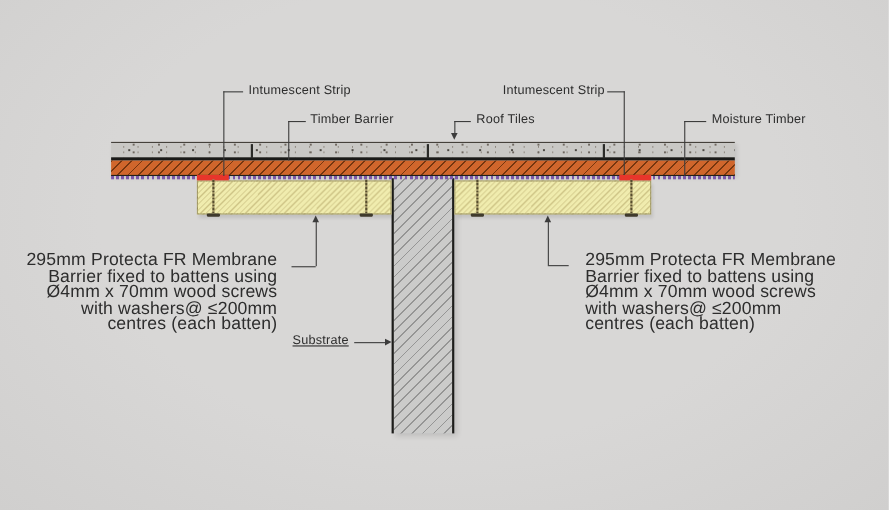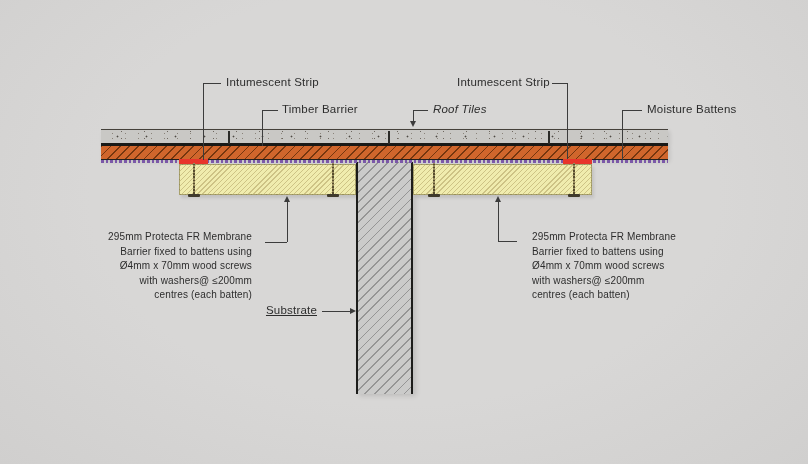--- a/index.html
+++ b/index.html
@@ -74,21 +74,21 @@
   
   .hline { height:1.2px; background:var(--line-color,#3c3c3c); z-index:5; }
   .vline { width:1.2px;  background:var(--line-color,#3c3c3c); z-index:5; }
   .arr { width:0; height:0; z-index:5; }
   .arr.down  { border-left:3.5px solid rgba(0,0,0,0); border-right:3.5px solid rgba(0,0,0,0); border-top:6.5px solid var(--line-color,#3c3c3c); }
   .arr.up    { border-left:3.5px solid rgba(0,0,0,0); border-right:3.5px solid rgba(0,0,0,0); border-bottom:6.5px solid var(--line-color,#3c3c3c); }
   .arr.right { border-top:3.5px solid rgba(0,0,0,0); border-bottom:3.5px solid rgba(0,0,0,0); border-left:6.5px solid var(--line-color,#3c3c3c); }
 
   
   .lbl { position:absolute; font-size:11.5px; letter-spacing:0.2px; white-space:nowrap; z-index:6; }
-  .note { position:absolute; font-size:10px; line-height:14.6px; letter-spacing:0.15px; z-index:6; }
+  .note { position:absolute; font-size:16px; line-height:14.6px; letter-spacing:0.15px; z-index:6; }
   .note.leftblk  { right:556px; top:230px; text-align:right; }
   .note.rightblk { left:532px;  top:230px; text-align:left; }
 </style>
 </head>
 <body>
 
 <div class="canvas">
 
   <div class="abs tiles">
     <div class="abs tile-joint" style="left:127px;"></div>
@@ -129,23 +129,23 @@
 
   <div class="abs arr up" style="left:494.5px; top:196px;"></div>
   <div class="abs vline" style="left:497.5px; top:201px; height:40px;"></div>
   <div class="abs hline" style="left:498px; top:240.5px; width:19px;"></div>
 
   <div class="abs hline" style="left:322px; top:310.5px; width:29px;"></div>
   <div class="abs arr right" style="left:350px; top:307.5px;"></div>
 
   <div class="lbl" style="left:226px; top:76px;">Intumescent Strip</div>
   <div class="lbl" style="left:282px; top:103px;">Timber Barrier</div>
-  <div class="lbl" style="left:433px; top:103px;font-style:italic;">Roof Tiles</div>
+  <div class="lbl" style="left:433px; top:103px;">Roof Tiles</div>
   <div class="lbl" style="left:457px; top:76px;">Intumescent Strip</div>
-  <div class="lbl" style="left:647px; top:103px;">Moisture Battens</div>
+  <div class="lbl" style="left:647px; top:103px;">Moisture Timber</div>
   <div class="lbl" style="right:491px; top:304px;text-decoration:underline;">Substrate</div>
 
   <div class="note leftblk">
     <div>295mm Protecta FR Membrane</div>
     <div>Barrier fixed to battens using</div>
     <div>Ø4mm x 70mm wood screws</div>
     <div>with washers@ ≤200mm</div>
     <div>centres (each batten)</div>
   </div>
 

